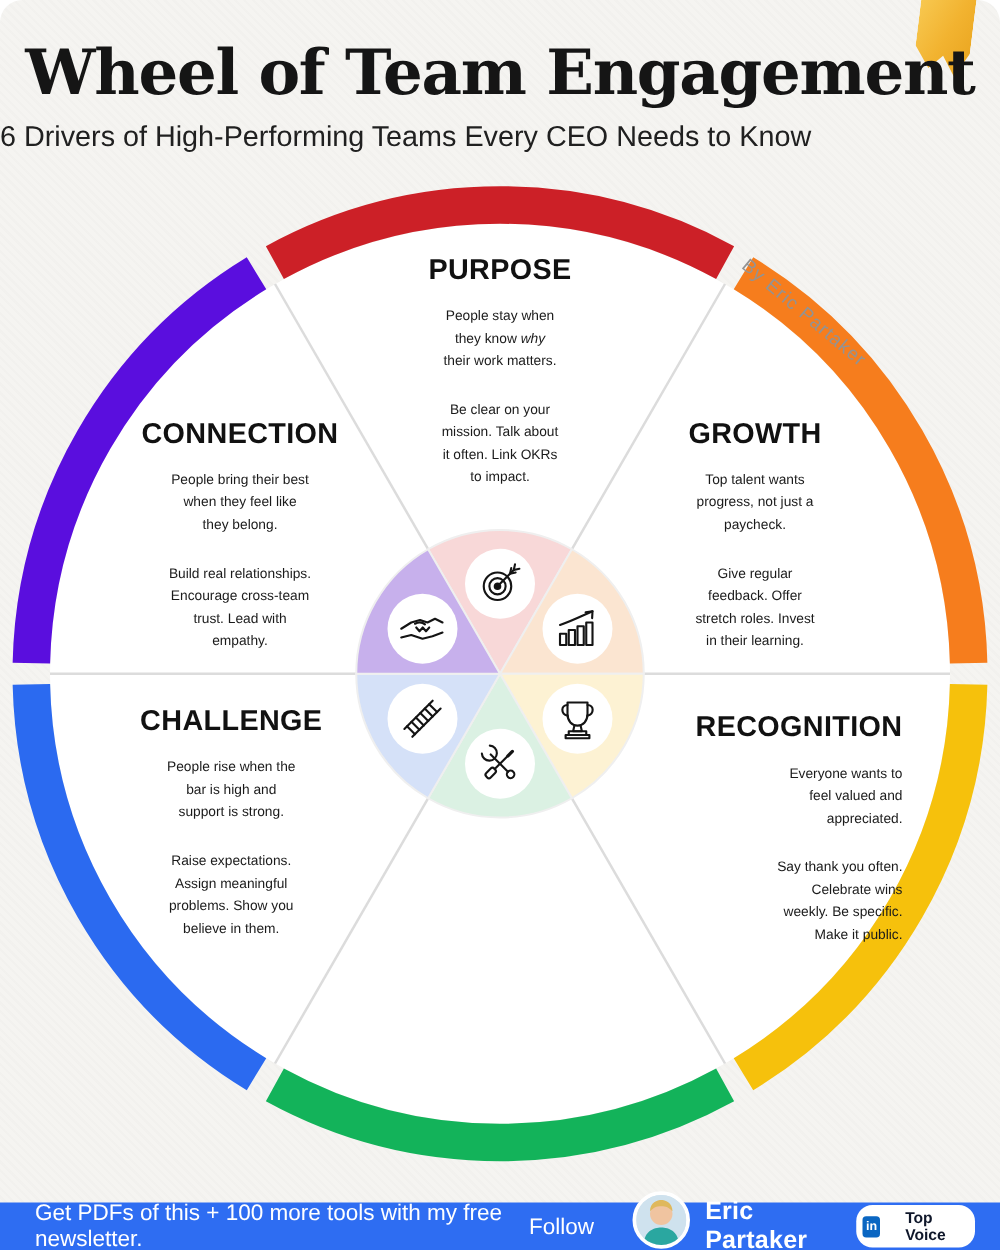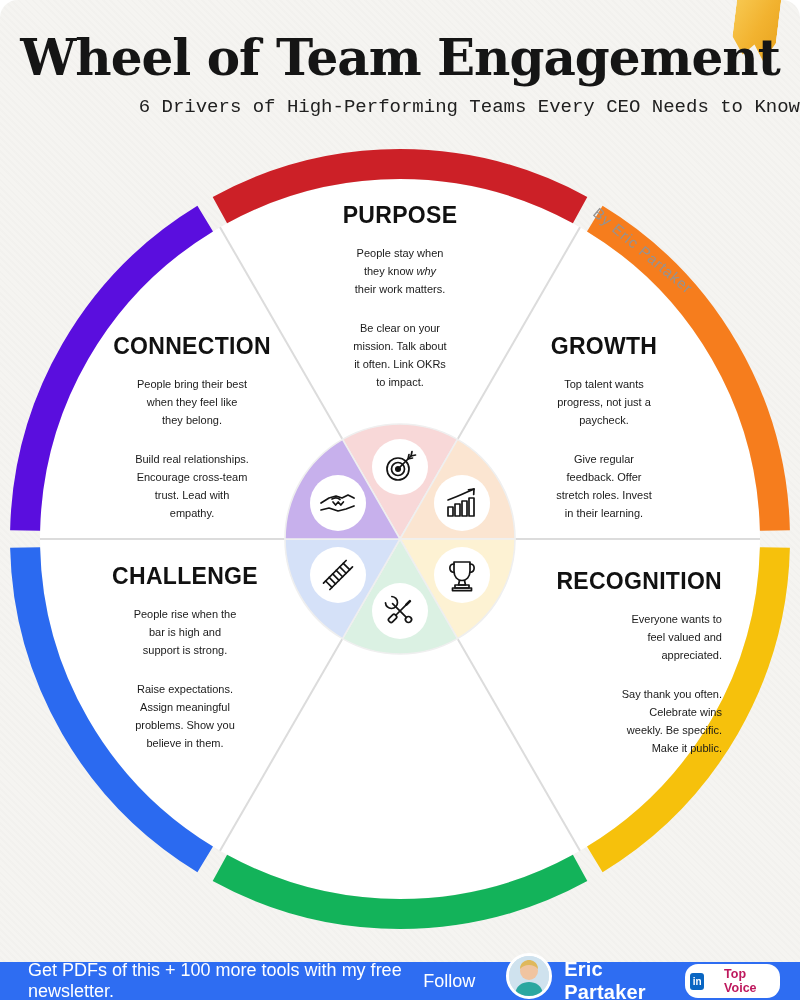--- a/index.html
+++ b/index.html
@@ -3,22 +3,22 @@
 <meta charset="utf-8">
 <style>
   html,body{margin:0;padding:0;}
   body{width:800px;height:1000px;overflow:hidden;font-family:"Liberation Sans",sans-serif;}
   .page{position:relative;width:800px;height:980px;background:#f5f4f1;
         background-image:repeating-linear-gradient(45deg,rgba(0,0,0,.012) 0 2px,transparent 2px 5px);border-radius:18px;}
   
   .title{position:absolute;left:0;right:0;top:28px;text-align:center;margin:0;
          font-family:"DejaVu Serif","Liberation Serif",serif;font-weight:bold;
          font-size:50px;color:#151515;letter-spacing:-1px;}
-  .subtitle{position:absolute;left:0;right:0;top:96px;text-align:right;
-            font-size:19px;color:#202020;font-family:Liberation Mono, monospace;}
+  .subtitle{position:absolute;left:0;right:0;top:96px;text-align:left;
+            font-size:23px;color:#202020;}
   .tape{position:absolute;left:734px;top:-10px;width:44px;height:70px;
         background:linear-gradient(115deg,#f8cb55 0%,#f2b330 55%,#e9a41e 100%);
         transform:rotate(7deg);box-shadow:0 2px 3px rgba(0,0,0,.15);
         clip-path:polygon(0 0,100% 0,100% 72%,76% 100%,52% 78%,28% 94%,0 70%);}
   
   .byline{position:absolute;left:601px;top:204px;transform:rotate(40deg);
           transform-origin:0 0;color:#939393;font-size:15px;letter-spacing:1px;}
   
   .wheel{position:absolute;left:0;top:0;}
   
@@ -38,21 +38,21 @@
   .newsletter{font-size:18px;}
   .f-spacer{flex:1;}
   .follow{font-size:18px;margin-right:31px;}
   .avatar{width:46px;height:46px;border-radius:50%;background:#cfe2ee;border:3px solid #fff;
           box-sizing:border-box;position:relative;top:-5px;overflow:hidden;flex:0 0 auto;}
   .author{font-size:20px;font-weight:bold;margin:0 14px 0 12px;letter-spacing:.2px;}
   .badge{display:flex;align-items:center;gap:20px;background:#fff;border-radius:13px;
          padding:3px 9px 3px 5px;}
   .li-icon{display:flex;align-items:center;justify-content:center;width:17px;height:17px;
            background:#0a66c2;color:#fff;font-size:10px;font-weight:bold;border-radius:3px;}
-  .badge-label{color:#be185d;font-size:12.5px;font-weight:bold;}
+  .badge-label{color:#0f172a;font-size:12.5px;font-weight:bold;}
 </style>
 </head>
 <body>
 
 <div class="page">
 
   <div class="tape"></div>
 
   <h1 class="title">Wheel of Team Engagement</h1>
   <div class="subtitle">6 Drivers of High-Performing Teams Every CEO Needs to Know</div>

